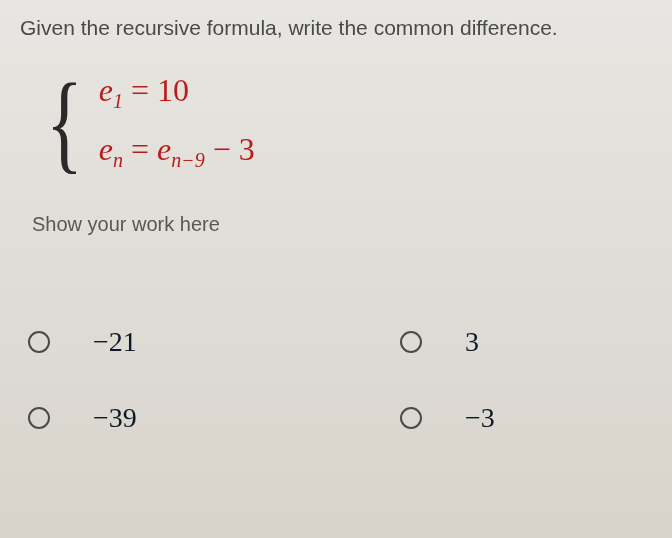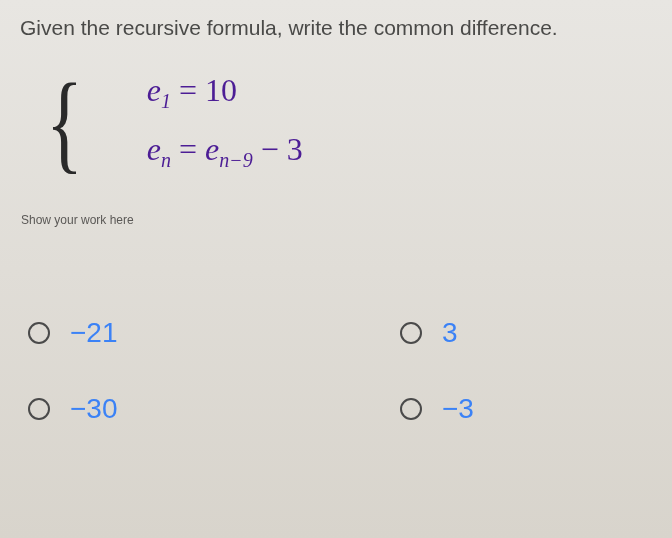--- a/index.html
+++ b/index.html
@@ -37,36 +37,35 @@
       transform: scaleX(0.7);
     }
     .equations {
       display: flex;
       flex-direction: column;
       gap: 18px;
     }
     .equation {
       font-family: 'Times New Roman', serif;
       font-size: 32px;
-      color: #4c1d95;
+      color: #b91c1c;
       font-style: italic;
-      margin-left: 48px;
     }
     .equation .normal {
       font-style: normal;
     }
     .equation sub {
       font-size: 20px;
       vertical-align: sub;
     }
     .work-hint {
-      font-size: 12px;
+      font-size: 20px;
       color: #5a5856;
       margin-bottom: 90px;
-      margin-left: 1px;
+      margin-left: 12px;
     }
     .options {
       display: grid;
       grid-template-columns: 1fr 1fr;
       row-gap: 44px;
       column-gap: 120px;
       margin-left: 8px;
     }
     .option {
       display: flex;
@@ -76,23 +75,24 @@
     }
     .radio {
       width: 22px;
       height: 22px;
       border: 2.5px solid #4a4a4a;
       border-radius: 50%;
       background: transparent;
       flex-shrink: 0;
     }
     .option-label {
-      font-family: Liberation Sans, sans-serif;
+      font-family: Liberation Serif, serif;
       font-size: 28px;
-      color: #3b82f6;
+      color: #0f172a;
+      margin-left: 23px;
     }
   </style>
 </head>
 <body>
 
 <div class="question-text">Given the recursive formula, write the common difference.</div>
 
 <div class="formula-block">
   <div class="brace">{</div>
   <div class="equations">
@@ -111,19 +111,19 @@
   <div class="option">
     <div class="radio"></div>
     <div class="option-label">−21</div>
   </div>
   <div class="option">
     <div class="radio"></div>
     <div class="option-label">3</div>
   </div>
   <div class="option">
     <div class="radio"></div>
-    <div class="option-label">−30</div>
+    <div class="option-label">−39</div>
   </div>
   <div class="option">
     <div class="radio"></div>
     <div class="option-label">−3</div>
   </div>
 </div>
 
 </body></html>

